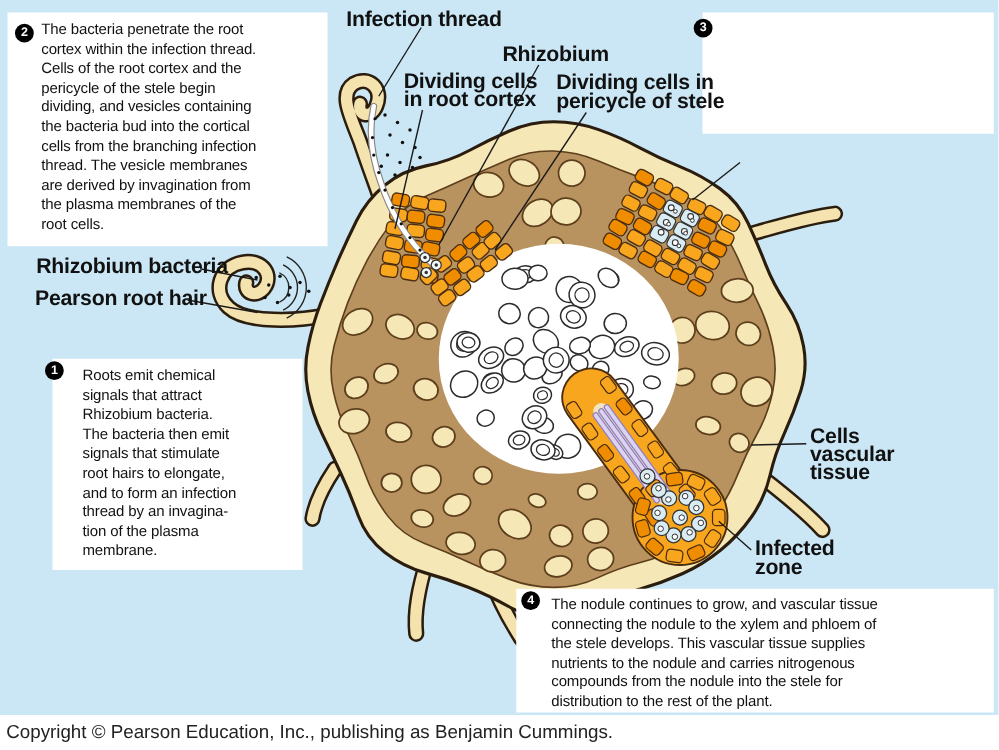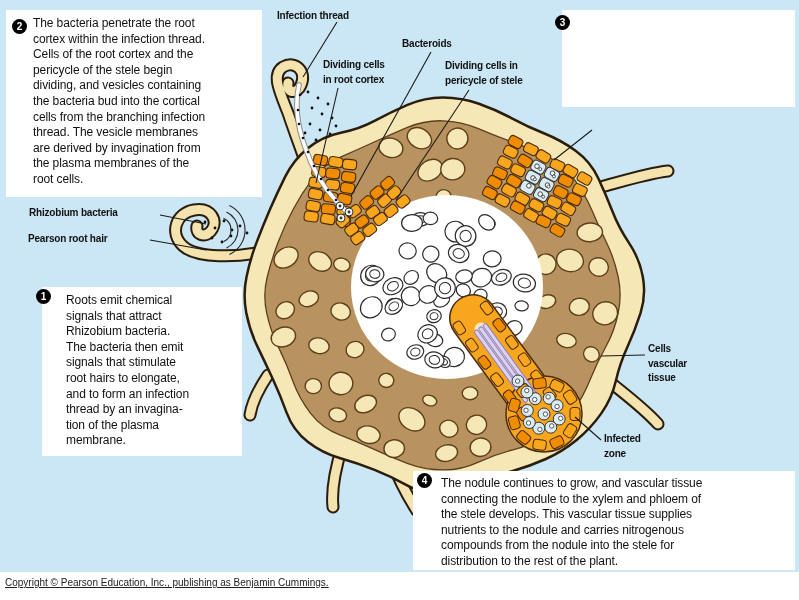--- a/index.html
+++ b/index.html
@@ -5,23 +5,23 @@
   html,body{margin:0;padding:0;background:#fff;}
   .canvas{position:relative;width:799px;height:600px;background:#ffffff;overflow:hidden;
           font-family:"Liberation Sans",sans-serif;}
   .blue{position:absolute;left:0;top:0;width:799px;height:572px;background:#cbe7f5;}
   #diagram{position:absolute;left:0;top:0;z-index:1;}
   .panel{position:absolute;background:#ffffff;z-index:3;}
   .step-text{position:absolute;z-index:4;font-weight:normal;font-size:12px;line-height:15.6px;
              letter-spacing:-0.1px;color:#111;white-space:pre-line;}
   .badge{position:absolute;z-index:5;width:15px;height:15px;border-radius:50%;background:#000;
          color:#fff;font-size:10px;font-weight:bold;text-align:center;line-height:15px;}
-  .label{position:absolute;z-index:4;font-weight:bold;font-size:10px;line-height:14.5px;
+  .label{position:absolute;z-index:4;font-weight:bold;font-size:17px;line-height:14.5px;
          letter-spacing:-0.2px;color:#111;white-space:pre-line;}
-  .copyright{position:absolute;z-index:4;left:5px;top:577px;font-size:10px;color:#222;text-decoration:underline;}
+  .copyright{position:absolute;z-index:4;left:5px;top:577px;font-size:15px;color:#222;}
 </style>
 </head>
 <body>
 
 <div class="canvas">
   <div class="blue" style="background: rgb(203, 231, 245);"></div>
 
   <svg id="diagram" width="799" height="572" viewBox="0 0 799 572">
       <path d="M318,200 C309,170 297,140 288,113 C280,92 271,75 283,67 C295,60 307,71 301,85 C297,95 286,93 288,83" fill="none" stroke="#2b1d0e" stroke-width="13" stroke-linecap="round"></path>
       <path d="M262,252 C238,257 197,259 183,246 C169,233 176,213 194,210 C211,207 219,221 211,231 C205,238 195,235 197,226" fill="none" stroke="#2b1d0e" stroke-width="13" stroke-linecap="round"></path>
@@ -360,21 +360,21 @@
 tion of the plasma
 membrane.</div>
   <div class="step-text" style="left:441px;top:476px;width:352px">The nodule continues to grow, and vascular tissue
 connecting the nodule to the xylem and phloem of
 the stele develops. This vascular tissue supplies
 nutrients to the nodule and carries nitrogenous
 compounds from the nodule into the stele for
 distribution to the rest of the plant.</div>
 
   <div class="label" style="left:277px;top:9px">Infection thread</div>
-  <div class="label" style="left:402px;top:37px">Bacteroids</div>
+  <div class="label" style="left:402px;top:37px">Rhizobium</div>
   <div class="label" style="left:323px;top:58px">Dividing cells
 in root cortex</div>
   <div class="label" style="left:445px;top:59px">Dividing cells in
 pericycle of stele</div>
   <div class="label" style="left:29px;top:206px">Rhizobium bacteria</div>
   <div class="label" style="left:28px;top:232px">Pearson root hair</div>
   <div class="label" style="left:648px;top:342px">Cells
 vascular
 tissue</div>
   <div class="label" style="left:604px;top:432px">Infected

